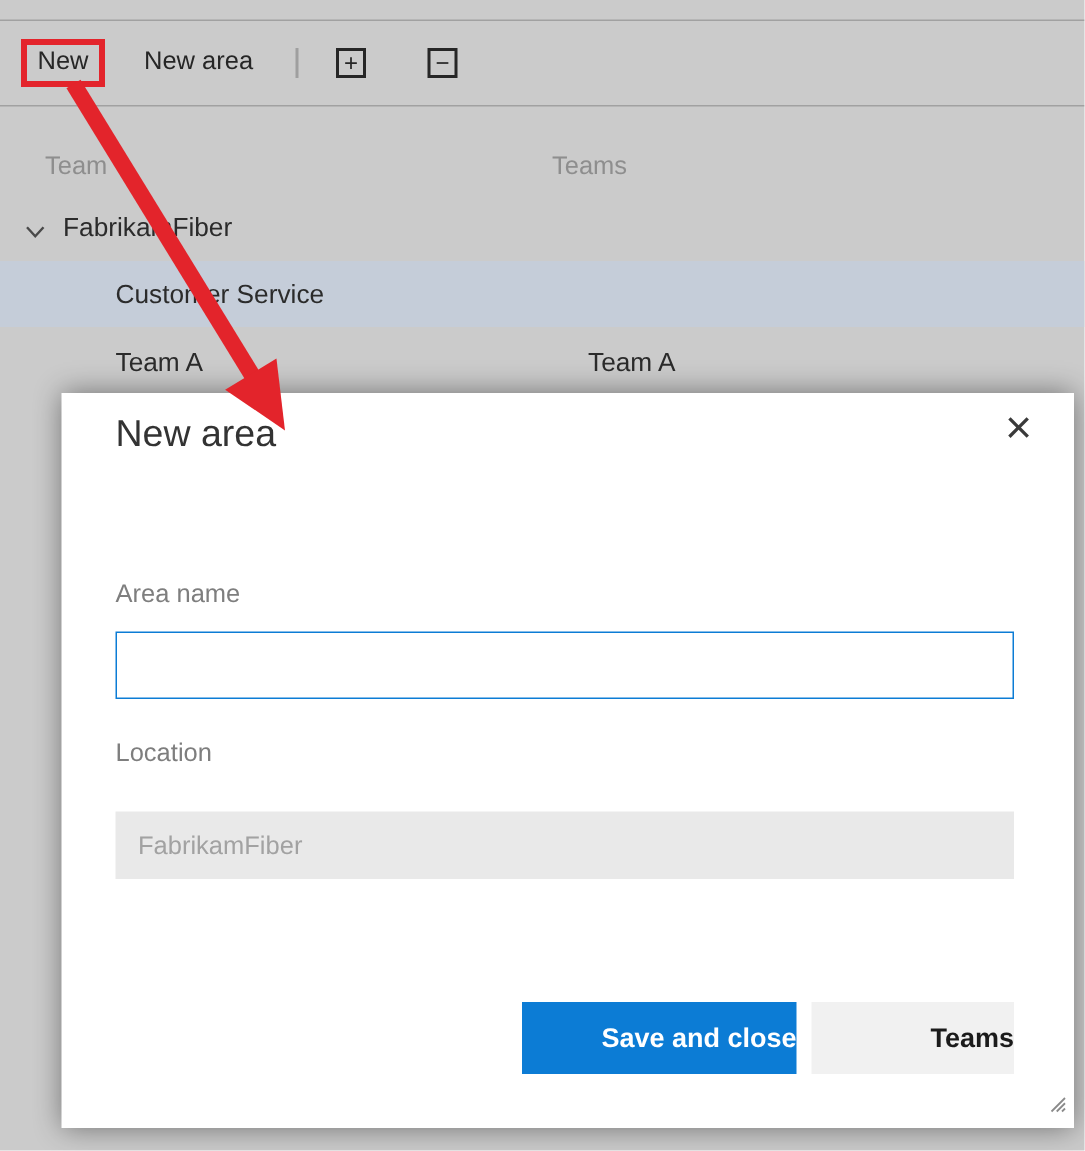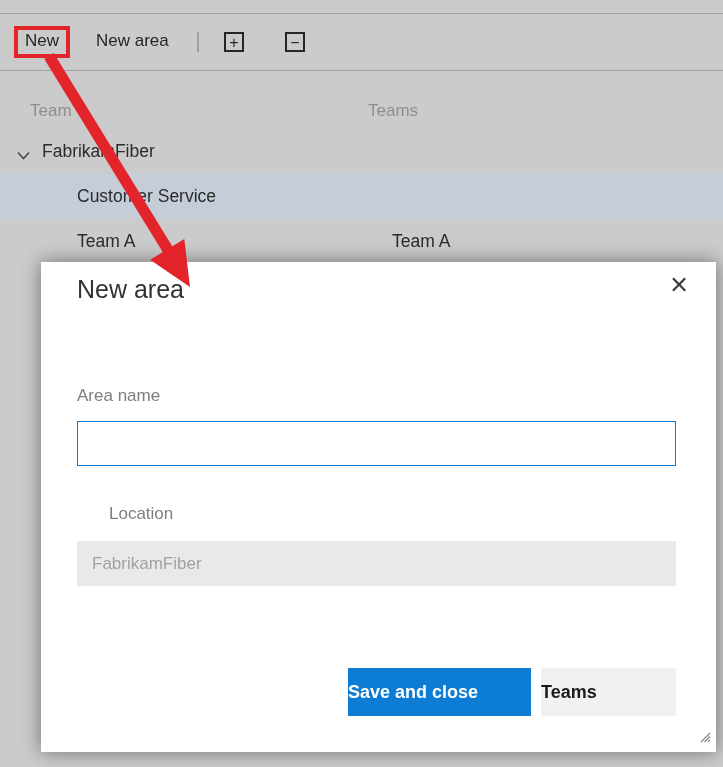--- a/index.html
+++ b/index.html
@@ -49,30 +49,30 @@
   }
   .dlg-title { position:absolute; left:36px; top:13px; font-size:25px; color:#333333; }
   .dlg-close {
     position:absolute; left:621px; top:4px; width:34px; height:38px;
     background:none; border:none; cursor:pointer;
     font-size:31px; font-weight:300; color:#3a3a3a; line-height:38px; text-align:center;
     font-family:inherit; padding:0;
   }
   .dlg-label { position:absolute; font-size:17px; color:#7e7e7e; }
   .lbl-areaname { left:36px; top:124px; }
-  .lbl-location { left:36px; top:242px;margin-left:32px; }
+  .lbl-location { left:36px; top:230px; }
   .dlg-input {
     position:absolute; left:36px; width:599px; height:45px;
     font-family:inherit; font-size:17px; padding:0 15px; outline:none;
   }
   .input-areaname { top:159px; border:1px solid var(--accent); background:#fff; color:#333; }
   .input-location { top:279px; border:none; background:#e9e9e9; color:#a2a2a2; }
   .dlg-btn {
     position:absolute; top:406px; height:48px; border:none; cursor:pointer;
-    font-family:inherit; font-size:18px; font-weight:bold; text-align:left;
+    font-family:inherit; font-size:18px; font-weight:bold; text-align:right;
   }
   .btn-save { left:307px; width:183px; background:var(--accent); color:#ffffff; }
   .btn-cancel { left:500px; width:135px; background:#f1f1f1; color:#1b1b1b; }
   .dlg-grip { position:absolute; right:5px; bottom:5px; cursor:nwse-resize; }
 
   
   .annotation-layer { position:absolute; left:0; top:0; z-index:60; pointer-events:none; }
 </style>
 </head>
 <body>

